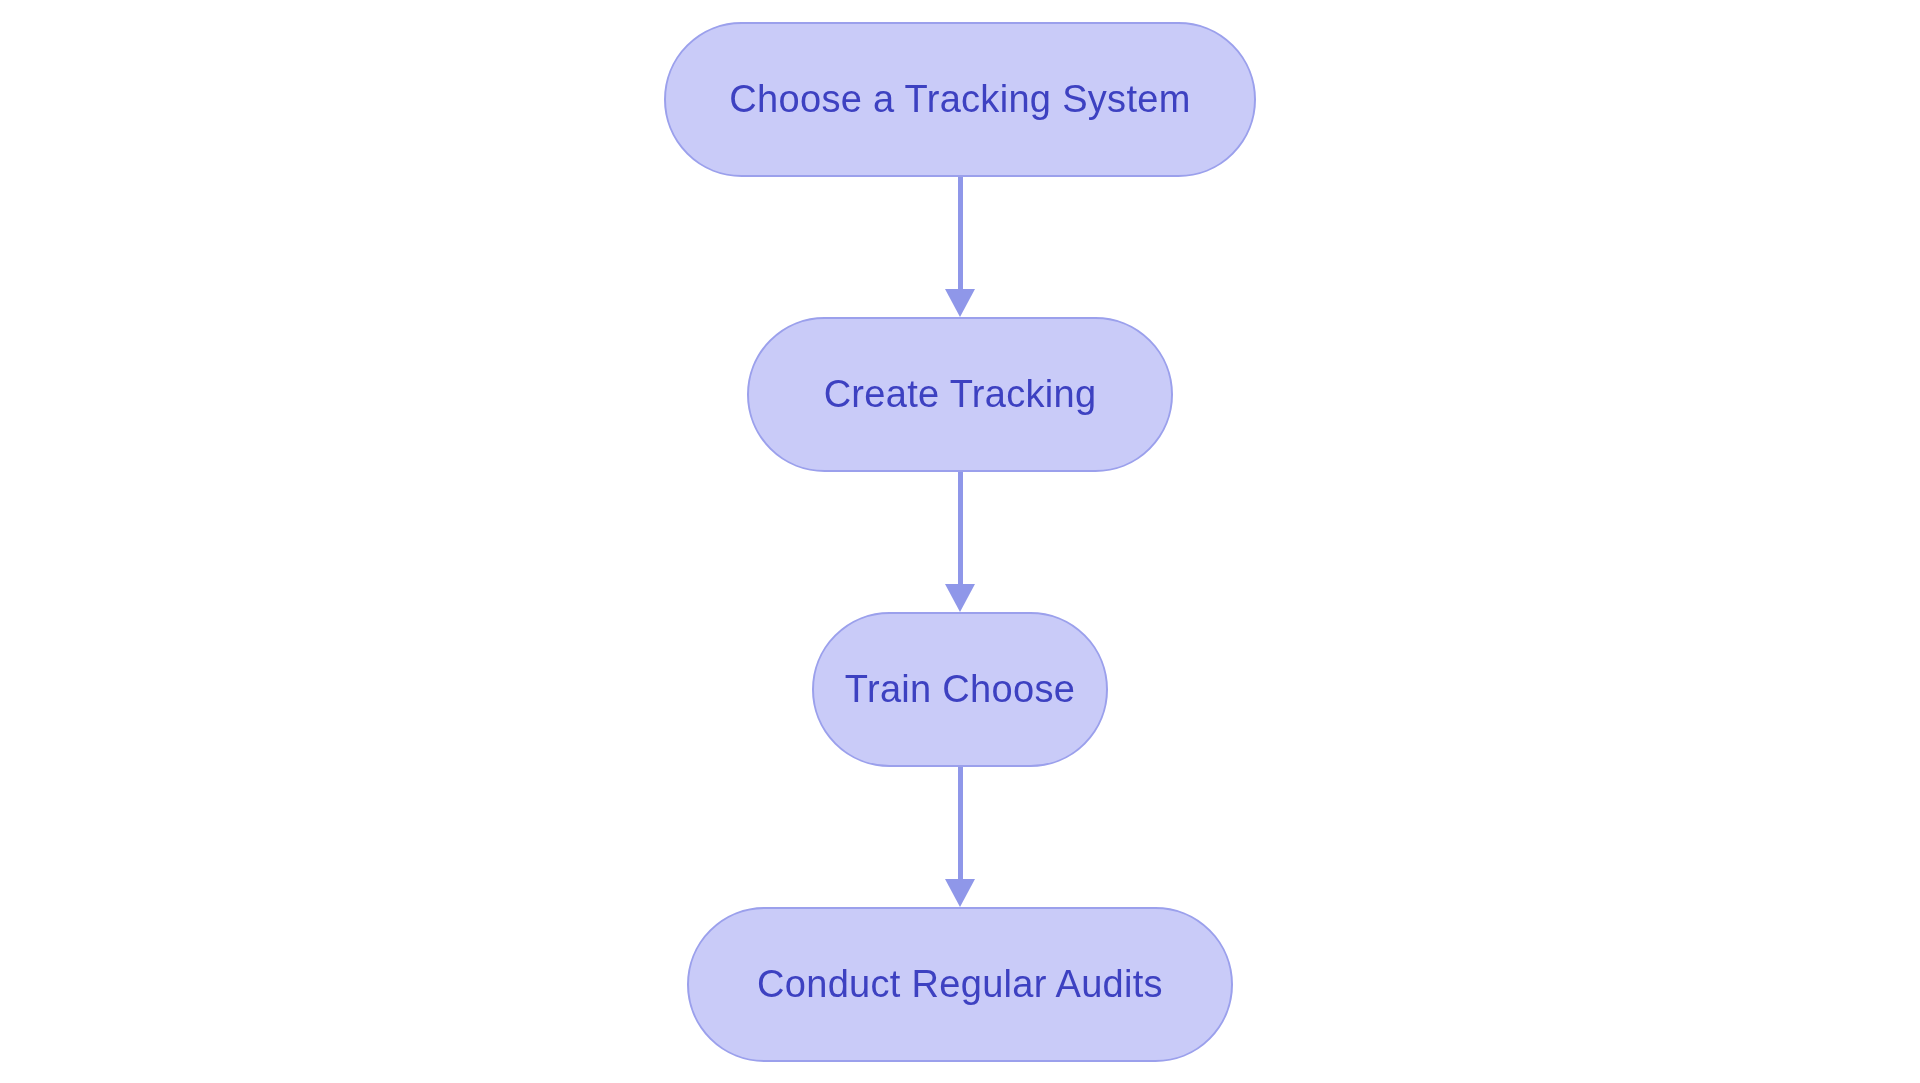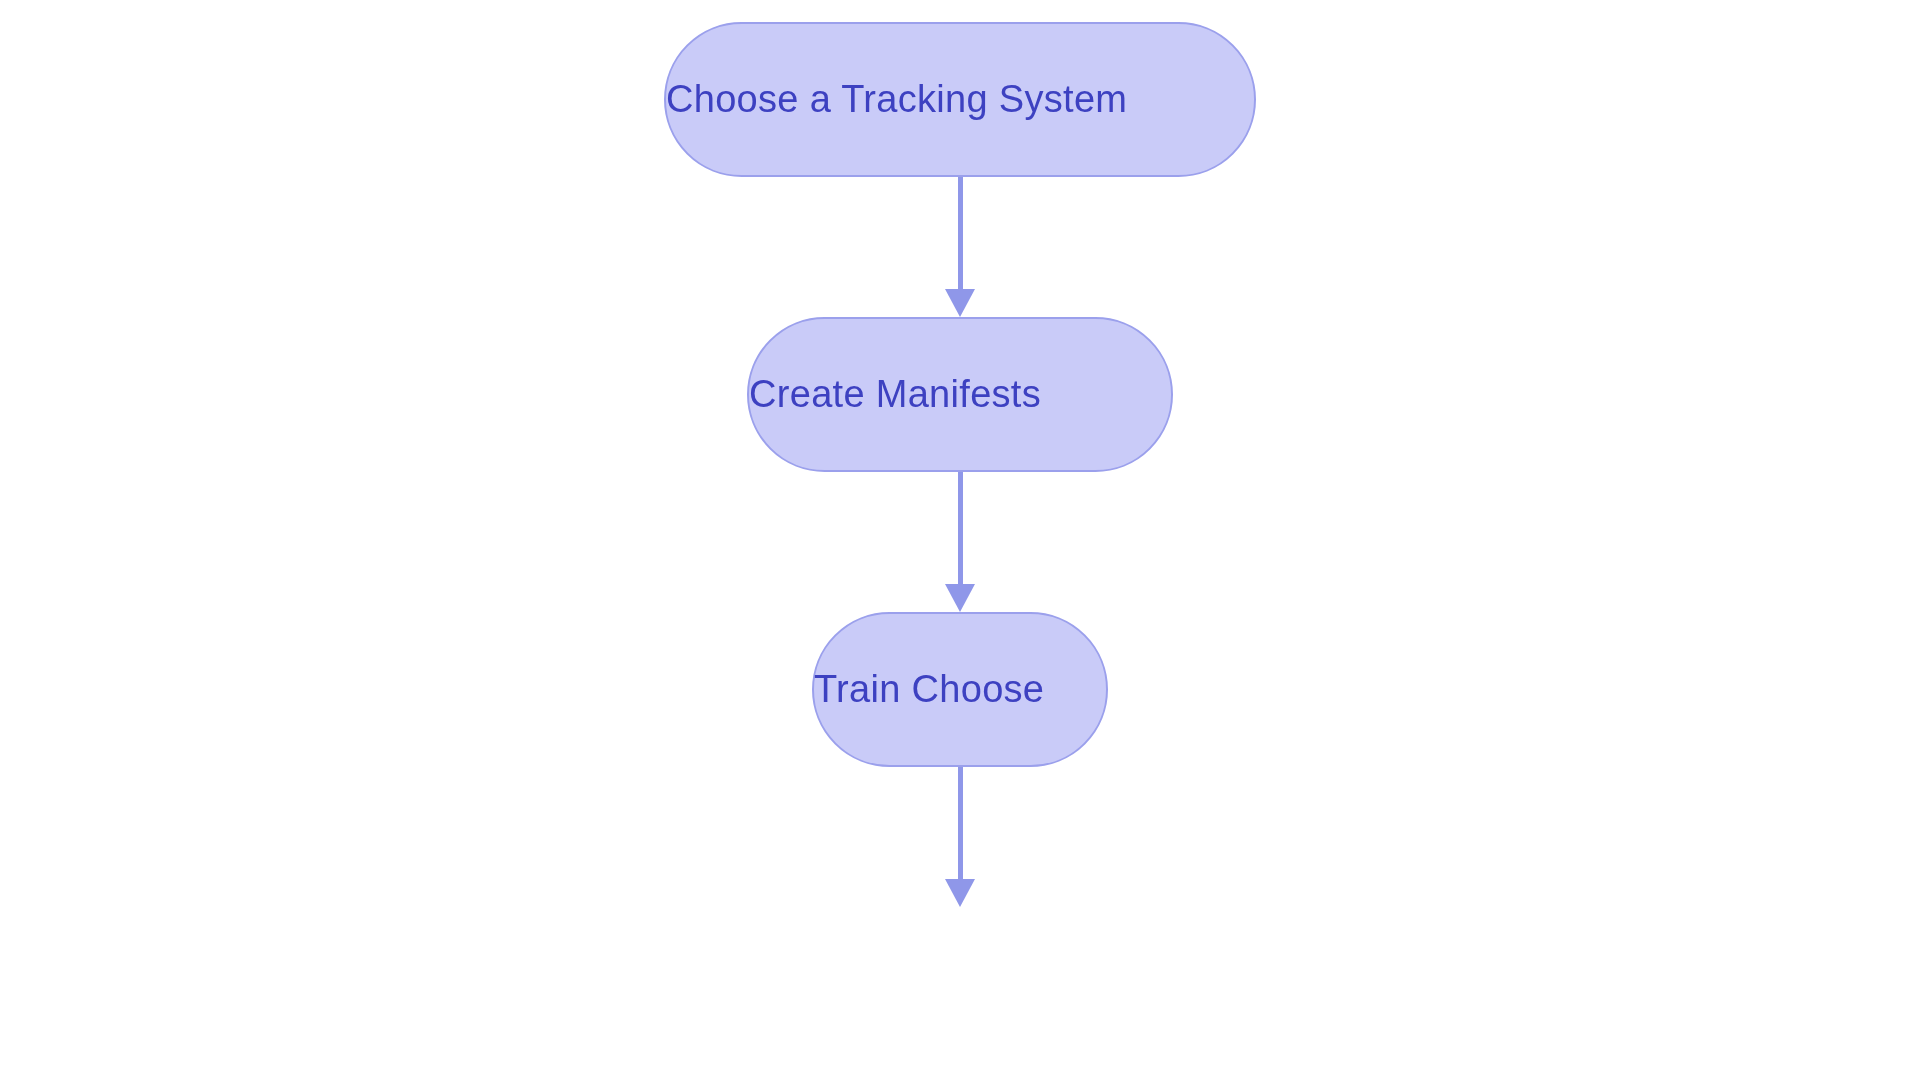--- a/index.html
+++ b/index.html
@@ -23,20 +23,21 @@
     overflow: hidden;
     font-family: "Liberation Sans", "DejaVu Sans", sans-serif;
   }
   .node {
     height: 155px;
     border-radius: 78px;
     background: var(--node-fill);
     border: 2px solid var(--node-border);
     display: flex;
     align-items: center;
+    justify-content: center;
     flex: 0 0 auto;
   }
   .node-label {
     color: var(--node-text);
     font-size: 38px;
     font-weight: 400;
     letter-spacing: 0.3px;
     white-space: nowrap;
     text-align: center;
   }
@@ -73,31 +74,34 @@
   <div class="node node-1">
     <span class="node-label">Choose a Tracking System</span>
   </div>
 
   <div class="arrow">
     <div class="arrow-line"></div>
     <div class="arrow-head"></div>
   </div>
 
   <div class="node node-2">
-    <span class="node-label">Create Manifests</span>
+    <span class="node-label">Create Tracking</span>
   </div>
 
   <div class="arrow">
     <div class="arrow-line"></div>
     <div class="arrow-head"></div>
   </div>
 
   <div class="node node-3">
     <span class="node-label">Train Choose</span>
   </div>
 
   <div class="arrow">
     <div class="arrow-line"></div>
     <div class="arrow-head"></div>
   </div>
 
+  <div class="node node-4">
+    <span class="node-label">Conduct Regular Audits</span>
+  </div>
 
 </div>
 
 </body></html>

